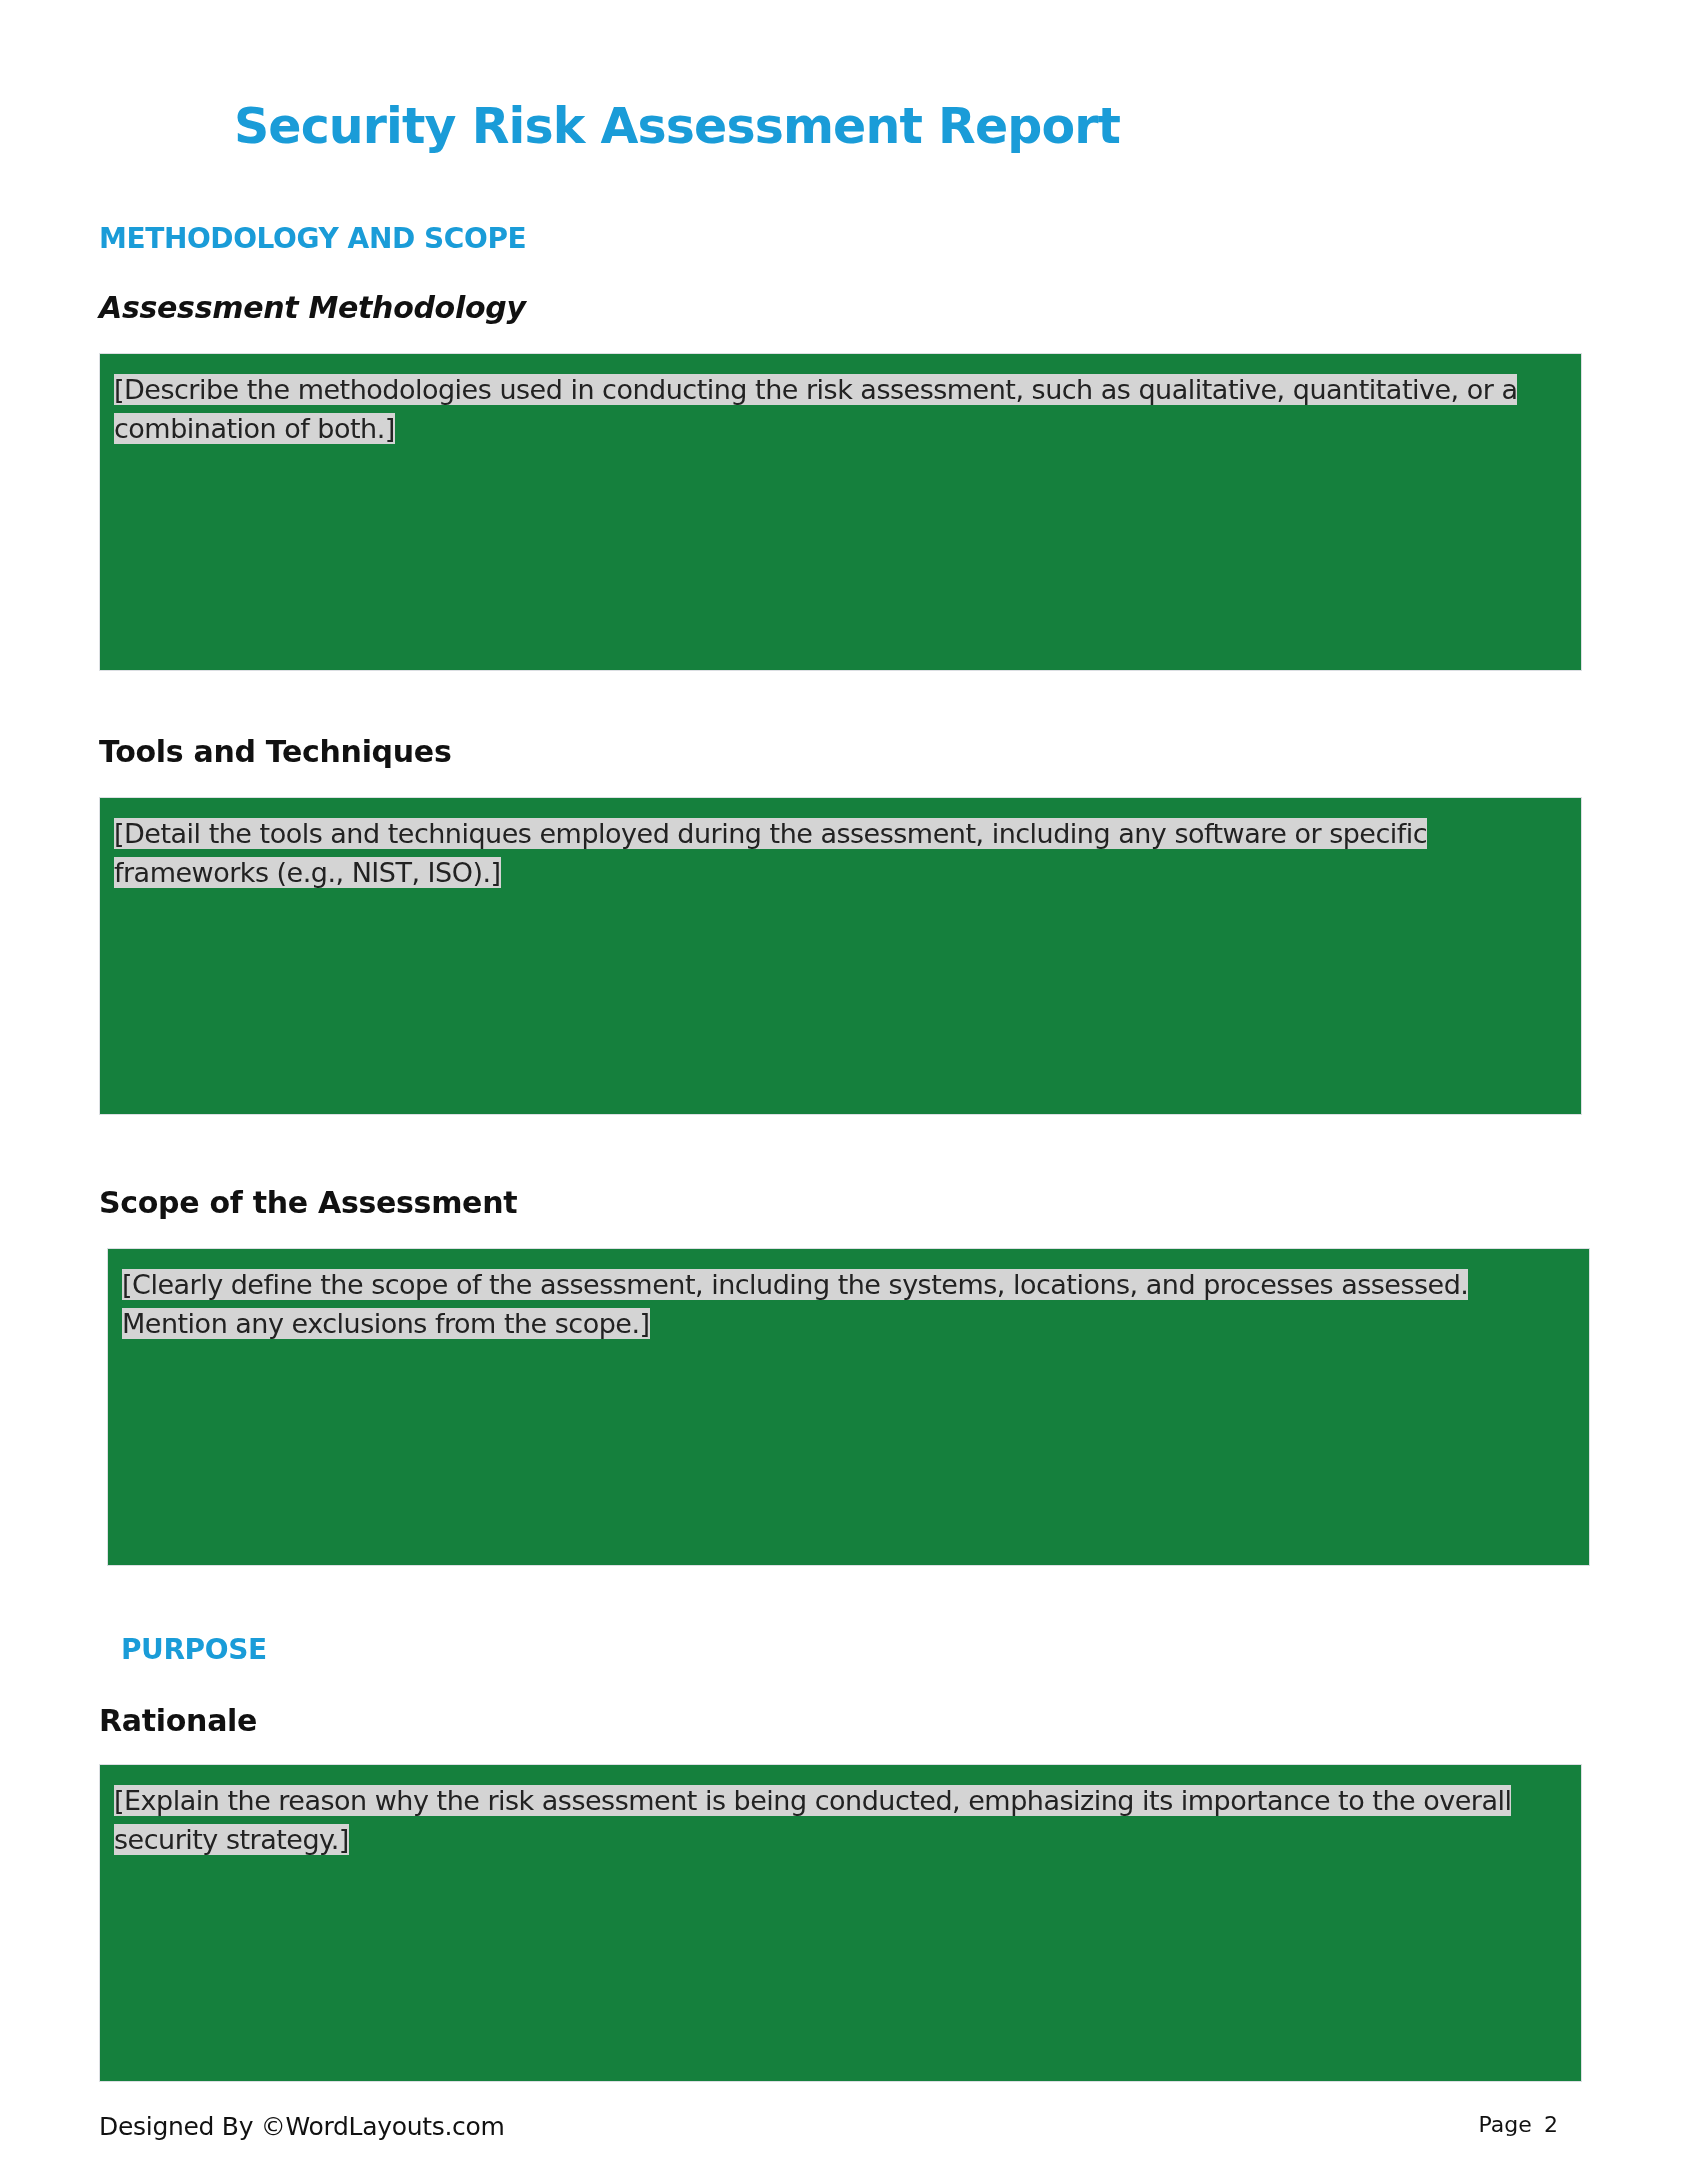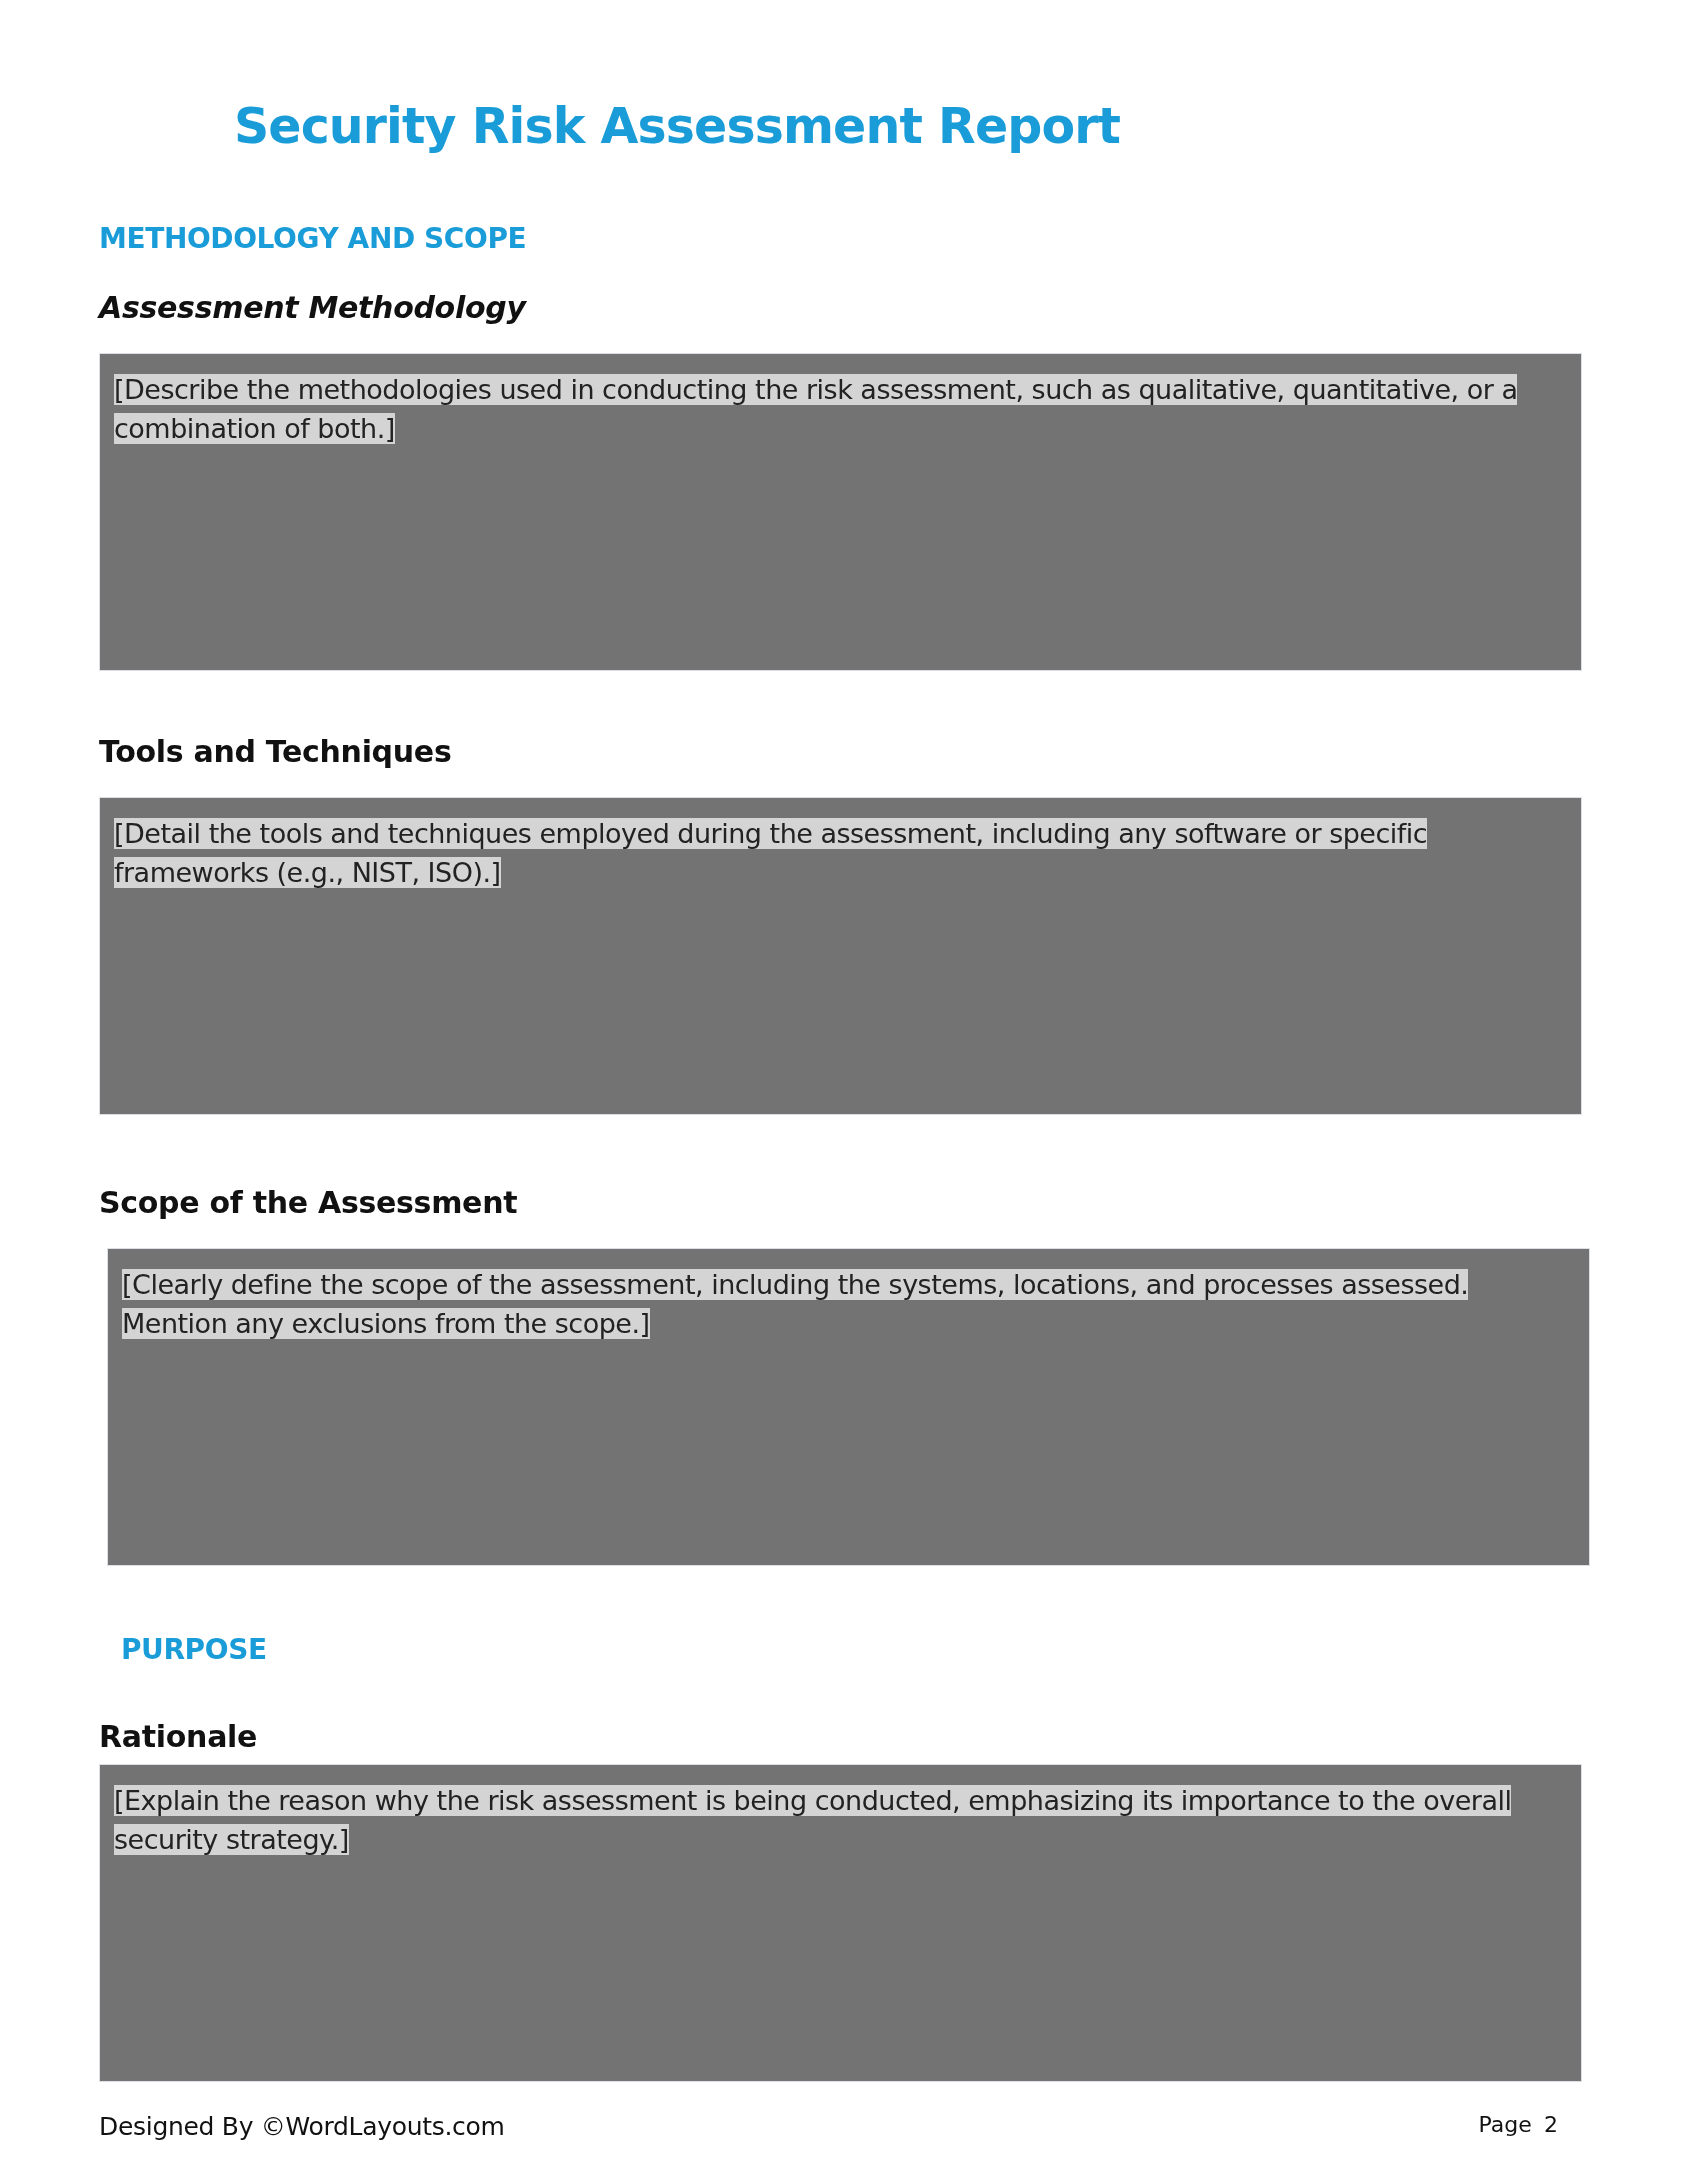--- a/index.html
+++ b/index.html
@@ -15,21 +15,21 @@
   .section-heading {
     position: absolute; left: 99px; font-size: 28px; font-weight: bold;
     color: #1a9cd8; letter-spacing: -0.4px; font-family: "DejaVu Sans", sans-serif;
   }
   .sub-heading {
     position: absolute; left: 99px; font-size: 30px; font-weight: bold;
     color: #111; letter-spacing: -0.3px; font-family: "DejaVu Sans", sans-serif;
   }
   .field-box {
     position: absolute; left: 99px; width: 1483px; height: 318px;
-    background: #737373; border: 1.8px solid #dcdfe3; box-sizing: border-box;
+    background: #15803d; border: 1.8px solid #dcdfe3; box-sizing: border-box;
   }
   .field-text {
     position: absolute; left: 14px; top: 16px; width: 1422px;
     font-size: 27px; line-height: 39px; color: #222;
     font-family: "DejaVu Sans", sans-serif; letter-spacing: -0.5px;
   }
   .field-text span.hl { background: #d4d4d4; box-decoration-break: clone; -webkit-box-decoration-break: clone; }
   .footer-left {
     position: absolute; left: 99px; top: 2112px; font-size: 25px; color: #111;
     font-family: "DejaVu Sans", sans-serif; letter-spacing: -0.3px;
@@ -56,21 +56,21 @@
   <div class="field-text"><span class="hl">[Detail the tools and techniques employed during the assessment, including any software or specific frameworks (e.g., NIST, ISO).]</span></div>
 </div>
 
 <div class="sub-heading" style="top:1185px;">Scope of the Assessment</div>
 <div class="field-box" style="top:1248px;margin-left:8px;">
   <div class="field-text"><span class="hl">[Clearly define the scope of the assessment, including the systems, locations, and processes assessed. Mention any exclusions from the scope.]</span></div>
 </div>
 
 <div class="section-heading" style="top:1633px;margin-left:22px;">PURPOSE</div>
 
-<div class="sub-heading" style="top:1703px;margin-top:16px;">Rationale</div>
+<div class="sub-heading" style="top:1703px;">Rationale</div>
 <div class="field-box" style="top:1764px;">
   <div class="field-text"><span class="hl">[Explain the reason why the risk assessment is being conducted, emphasizing its importance to the overall security strategy.]</span></div>
 </div>
 
 <div class="footer-left">Designed By ©WordLayouts.com</div>
 <div class="footer-right">
   <span>Page</span>
   <span>2</span>
 </div>
 

